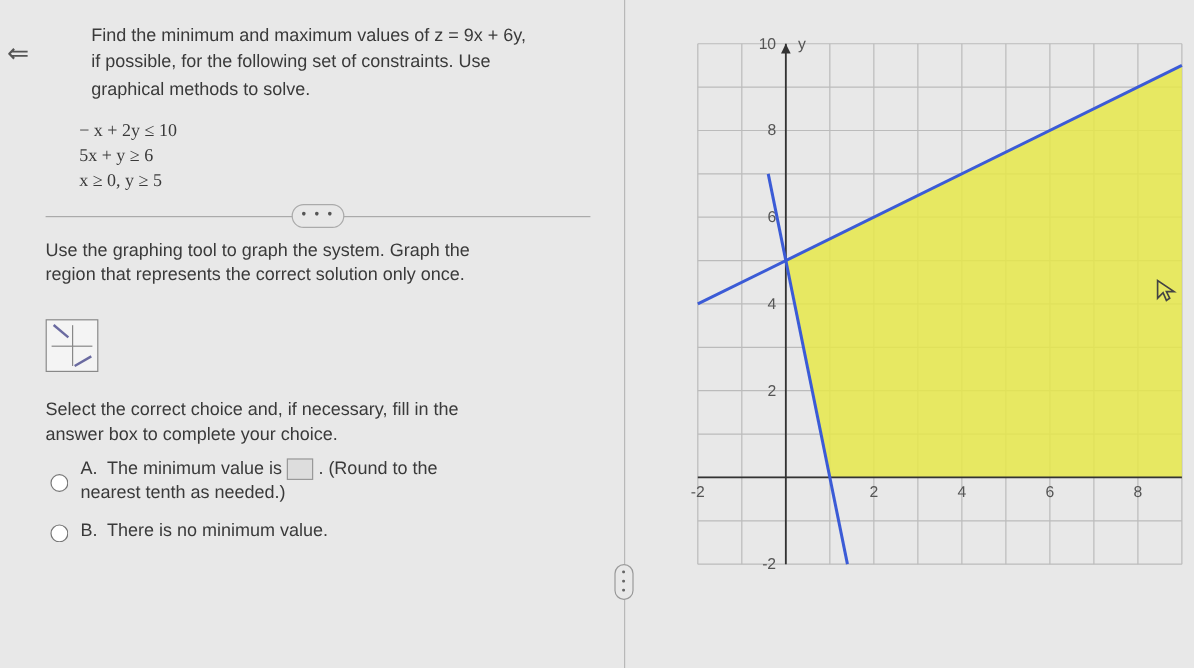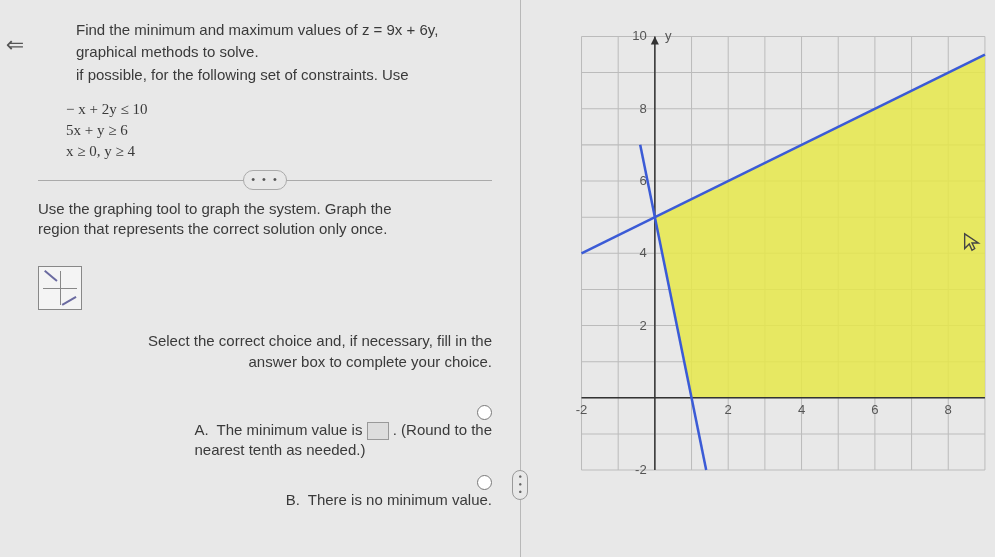--- a/index.html
+++ b/index.html
@@ -72,22 +72,22 @@
   position: relative;
   margin-bottom: 16px;
 }
 .graph-tool::before, .graph-tool::after {
   content: ""; position: absolute; background: #888;
 }
 .graph-tool::before { left: 50%; top: 4px; bottom: 4px; width: 1px; }
 .graph-tool::after  { top: 50%; left: 4px; right: 4px; height: 1px; }
 .gt-line1 { position: absolute; width: 16px; height: 1.5px; background: #6a6aa0; top: 8px; left: 4px; transform: rotate(40deg); }
 .gt-line2 { position: absolute; width: 16px; height: 1.5px; background: #6a6aa0; bottom: 8px; right: 4px; transform: rotate(-30deg); }
-.select-instruction { margin-bottom: 30px; text-align: right; }
-.choice { display: flex; align-items: flex-end; gap: 0; margin-bottom: 12px; padding-left: 4px; flex-direction: column; }
+.select-instruction { margin-bottom: 8px; }
+.choice { display: flex; align-items: center; gap: 10px; margin-bottom: 12px; padding-left: 4px; }
 .choice input[type=radio] { margin-top: 3px; width: 15px; height: 15px; flex-shrink:0; }
 .choice-body { flex: 1; }
 .letter { font-weight: normal; margin-right: 4px; }
 .answer-box {
   display: inline-block;
   width: 22px; height: 18px;
   background: #ddd;
   border: 1px solid #999;
   vertical-align: middle;
 }
@@ -115,27 +115,27 @@
 </head>
 <body>
 
 <div class="left-gutter">
   <span class="back-arrow">⇐</span>
 </div>
 
 <div class="col-left">
   <div class="question">
     <p>Find the minimum and maximum values of z = 9x + 6y,</p>
+    <p>if possible, for the following set of constraints. Use</p>
     <p>graphical methods to solve.</p>
-    <p>if possible, for the following set of constraints. Use</p>
   </div>
   <div class="constraints">
     <div>− x + 2y ≤ 10</div>
     <div>5x + y ≥ 6</div>
-    <div>x ≥ 0, y ≥ 4</div>
+    <div>x ≥ 0, y ≥ 5</div>
   </div>
 
   <div class="hr-wrap">
     <hr>
     <div class="dots-pill">• • •</div>
   </div>
 
   <div class="instruction">
     <p>Use the graphing tool to graph the system. Graph the</p>
     <p>region that represents the correct solution only once.</p>

